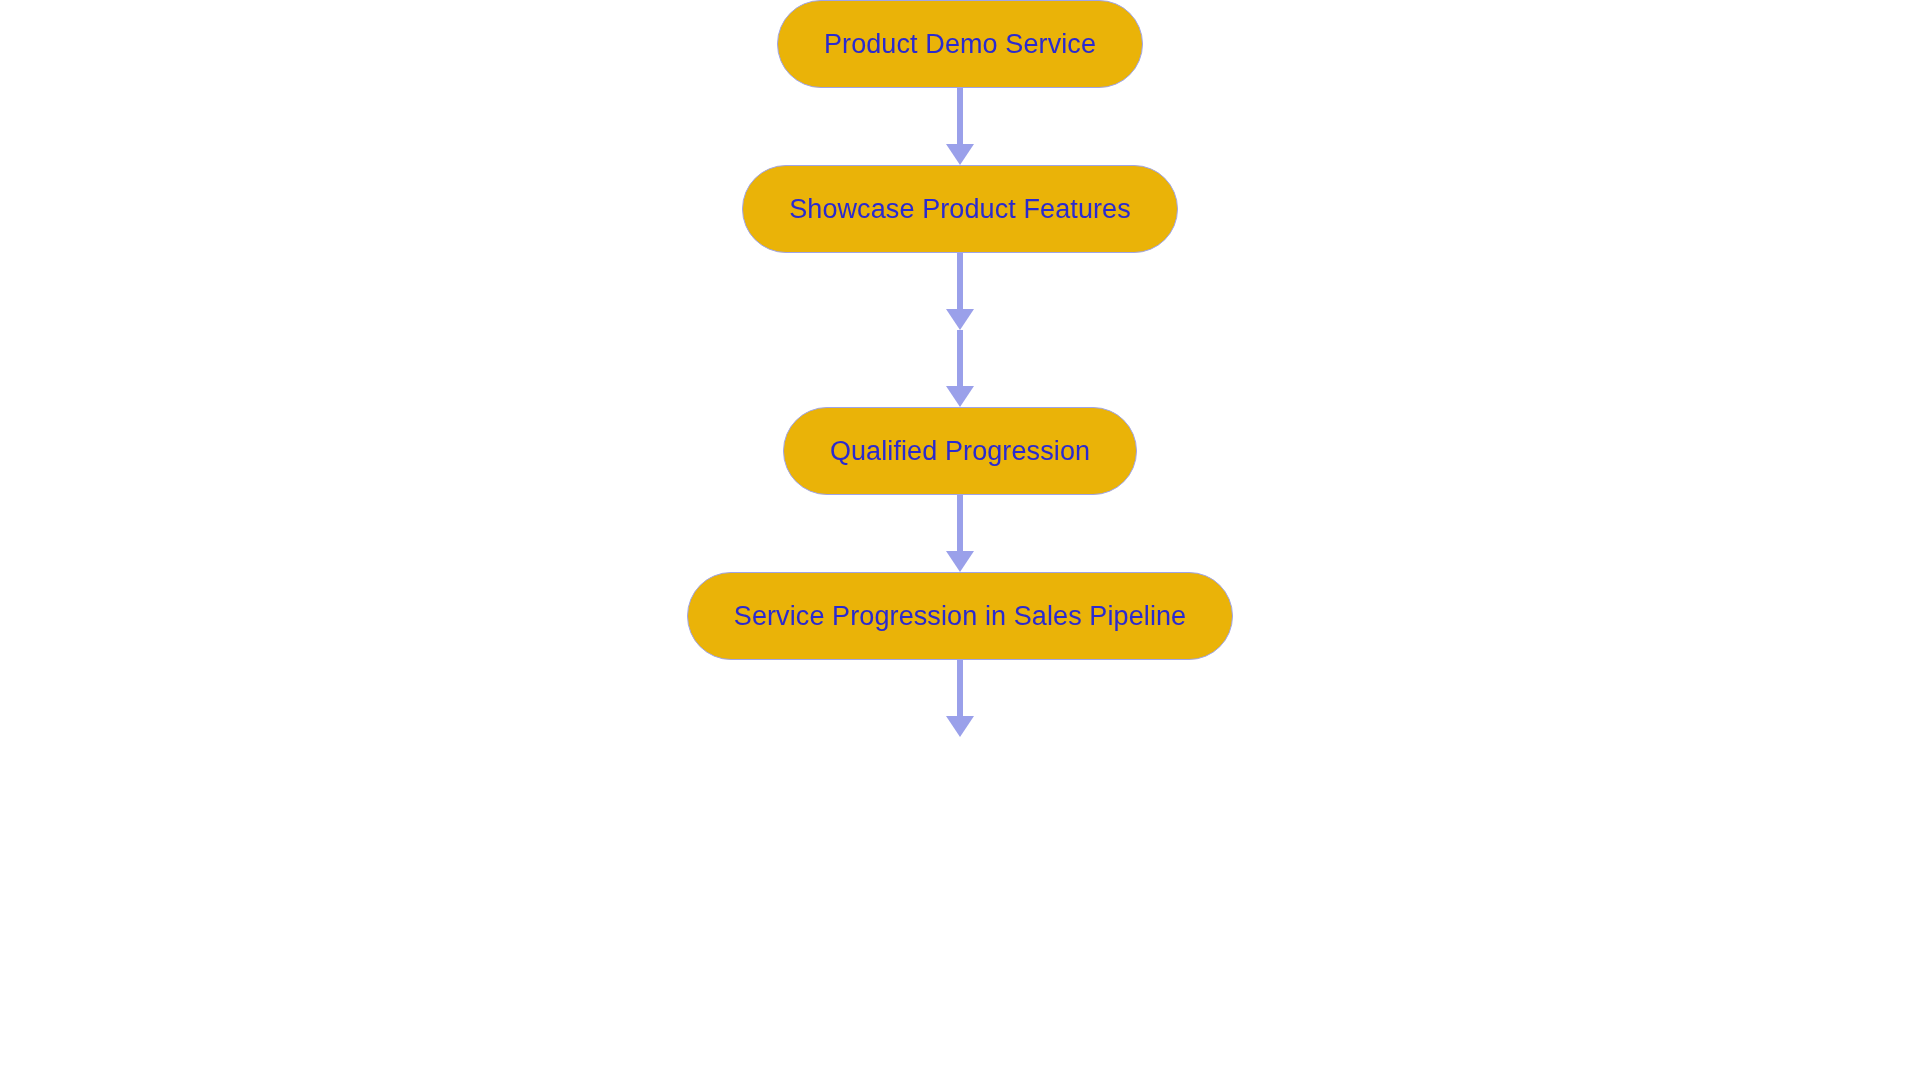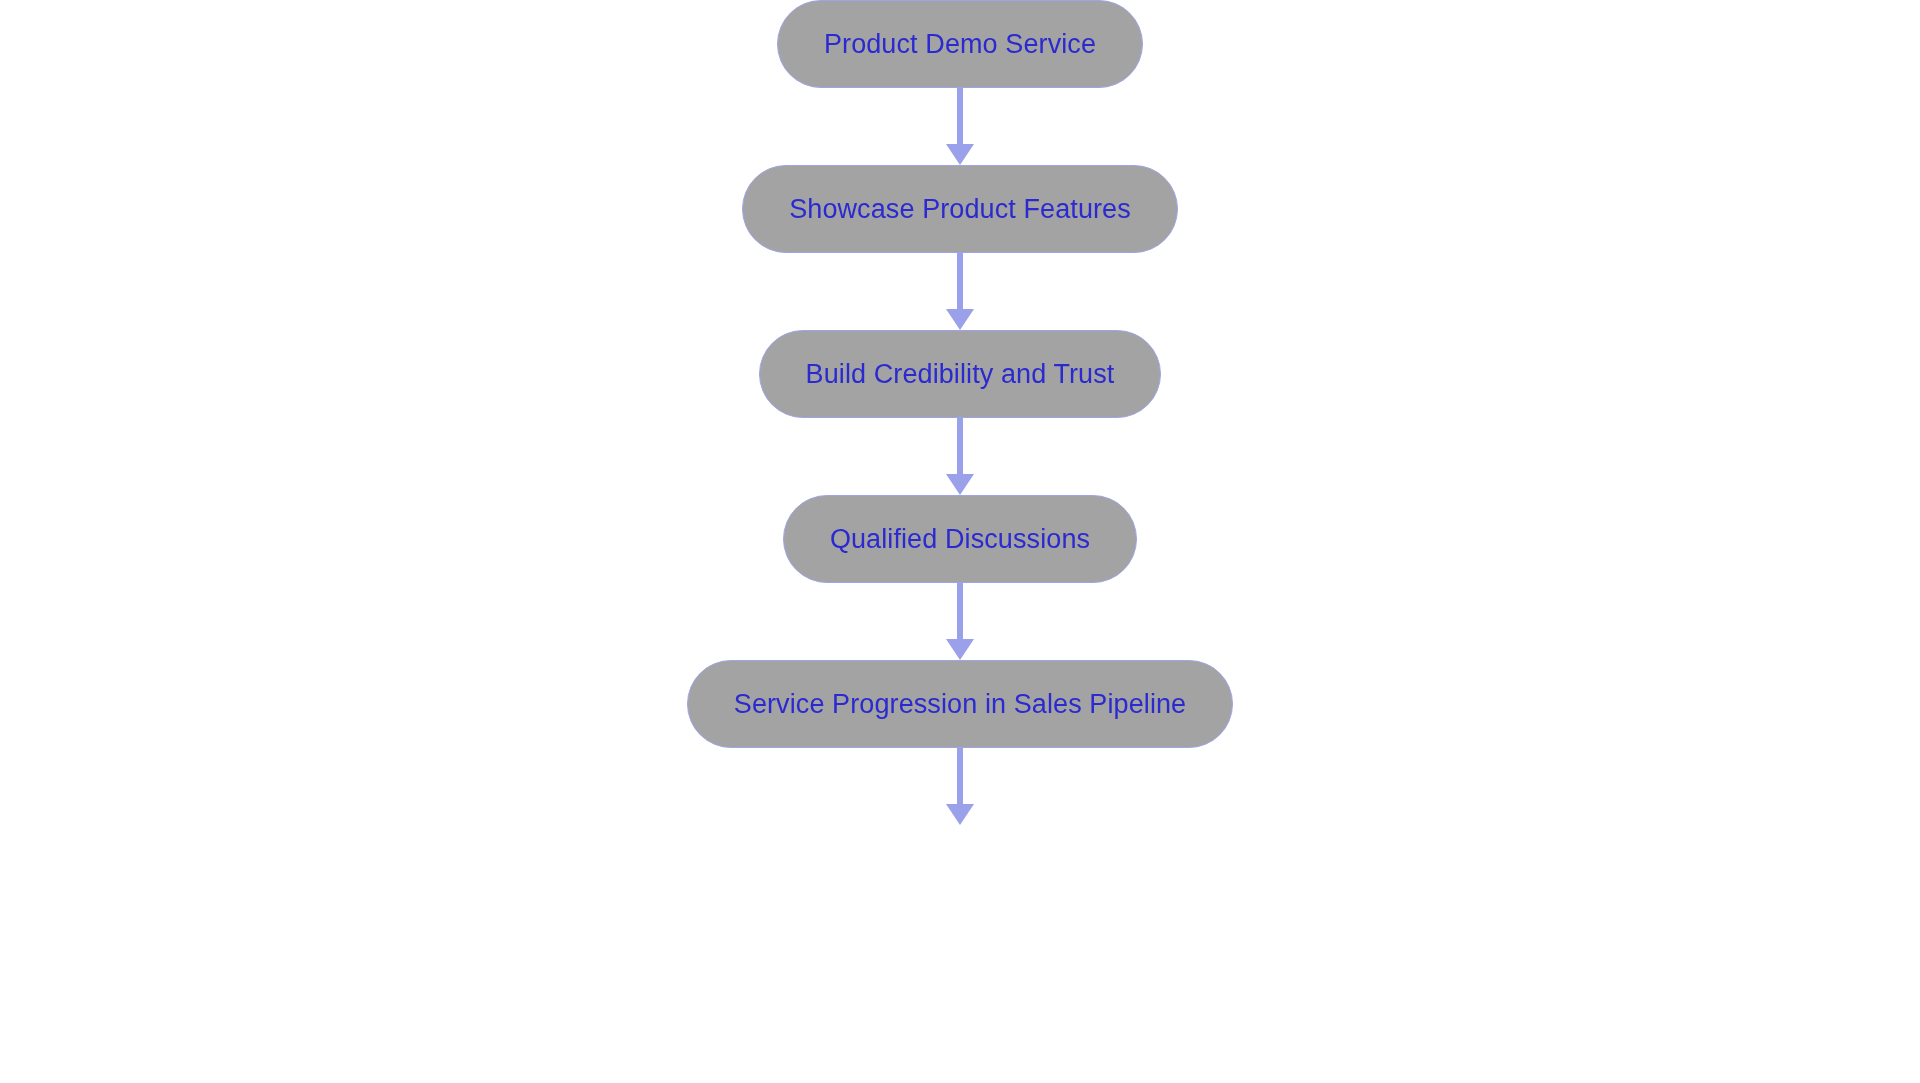--- a/index.html
+++ b/index.html
@@ -33,21 +33,21 @@
     align-items: center;
     justify-content: flex-start;
   }
 
   .node {
     box-sizing: border-box;
     height: 88px;
     display: flex;
     align-items: center;
     justify-content: center;
-    background: #a3a3a3;
+    background: #eab308;
     border: 1.5px solid #9fa4e8;
     border-radius: 44px;
     color: #2a2ad0;
     font-size: 27px;
     font-weight: 400;
     line-height: 1;
     letter-spacing: 0.1px;
     white-space: nowrap;
     padding: 0 46px;
     text-align: center;
@@ -92,33 +92,30 @@
       <span class="node-label">Showcase Product Features</span>
     </div>
 
     <div class="connector">
       <svg width="40" height="77" viewBox="0 0 40 77" aria-hidden="true">
         <line x1="20" y1="0" x2="20" y2="58" stroke="#9aa0ea" stroke-width="6"></line>
         <polygon points="6,56 34,56 20,77" fill="#9aa0ea"></polygon>
       </svg>
     </div>
 
-    <div class="node">
-      <span class="node-label">Build Credibility and Trust</span>
-    </div>
 
     <div class="connector">
       <svg width="40" height="77" viewBox="0 0 40 77" aria-hidden="true">
         <line x1="20" y1="0" x2="20" y2="58" stroke="#9aa0ea" stroke-width="6"></line>
         <polygon points="6,56 34,56 20,77" fill="#9aa0ea"></polygon>
       </svg>
     </div>
 
     <div class="node">
-      <span class="node-label">Qualified Discussions</span>
+      <span class="node-label">Qualified Progression</span>
     </div>
 
     <div class="connector">
       <svg width="40" height="77" viewBox="0 0 40 77" aria-hidden="true">
         <line x1="20" y1="0" x2="20" y2="58" stroke="#9aa0ea" stroke-width="6"></line>
         <polygon points="6,56 34,56 20,77" fill="#9aa0ea"></polygon>
       </svg>
     </div>
 
     <div class="node">

